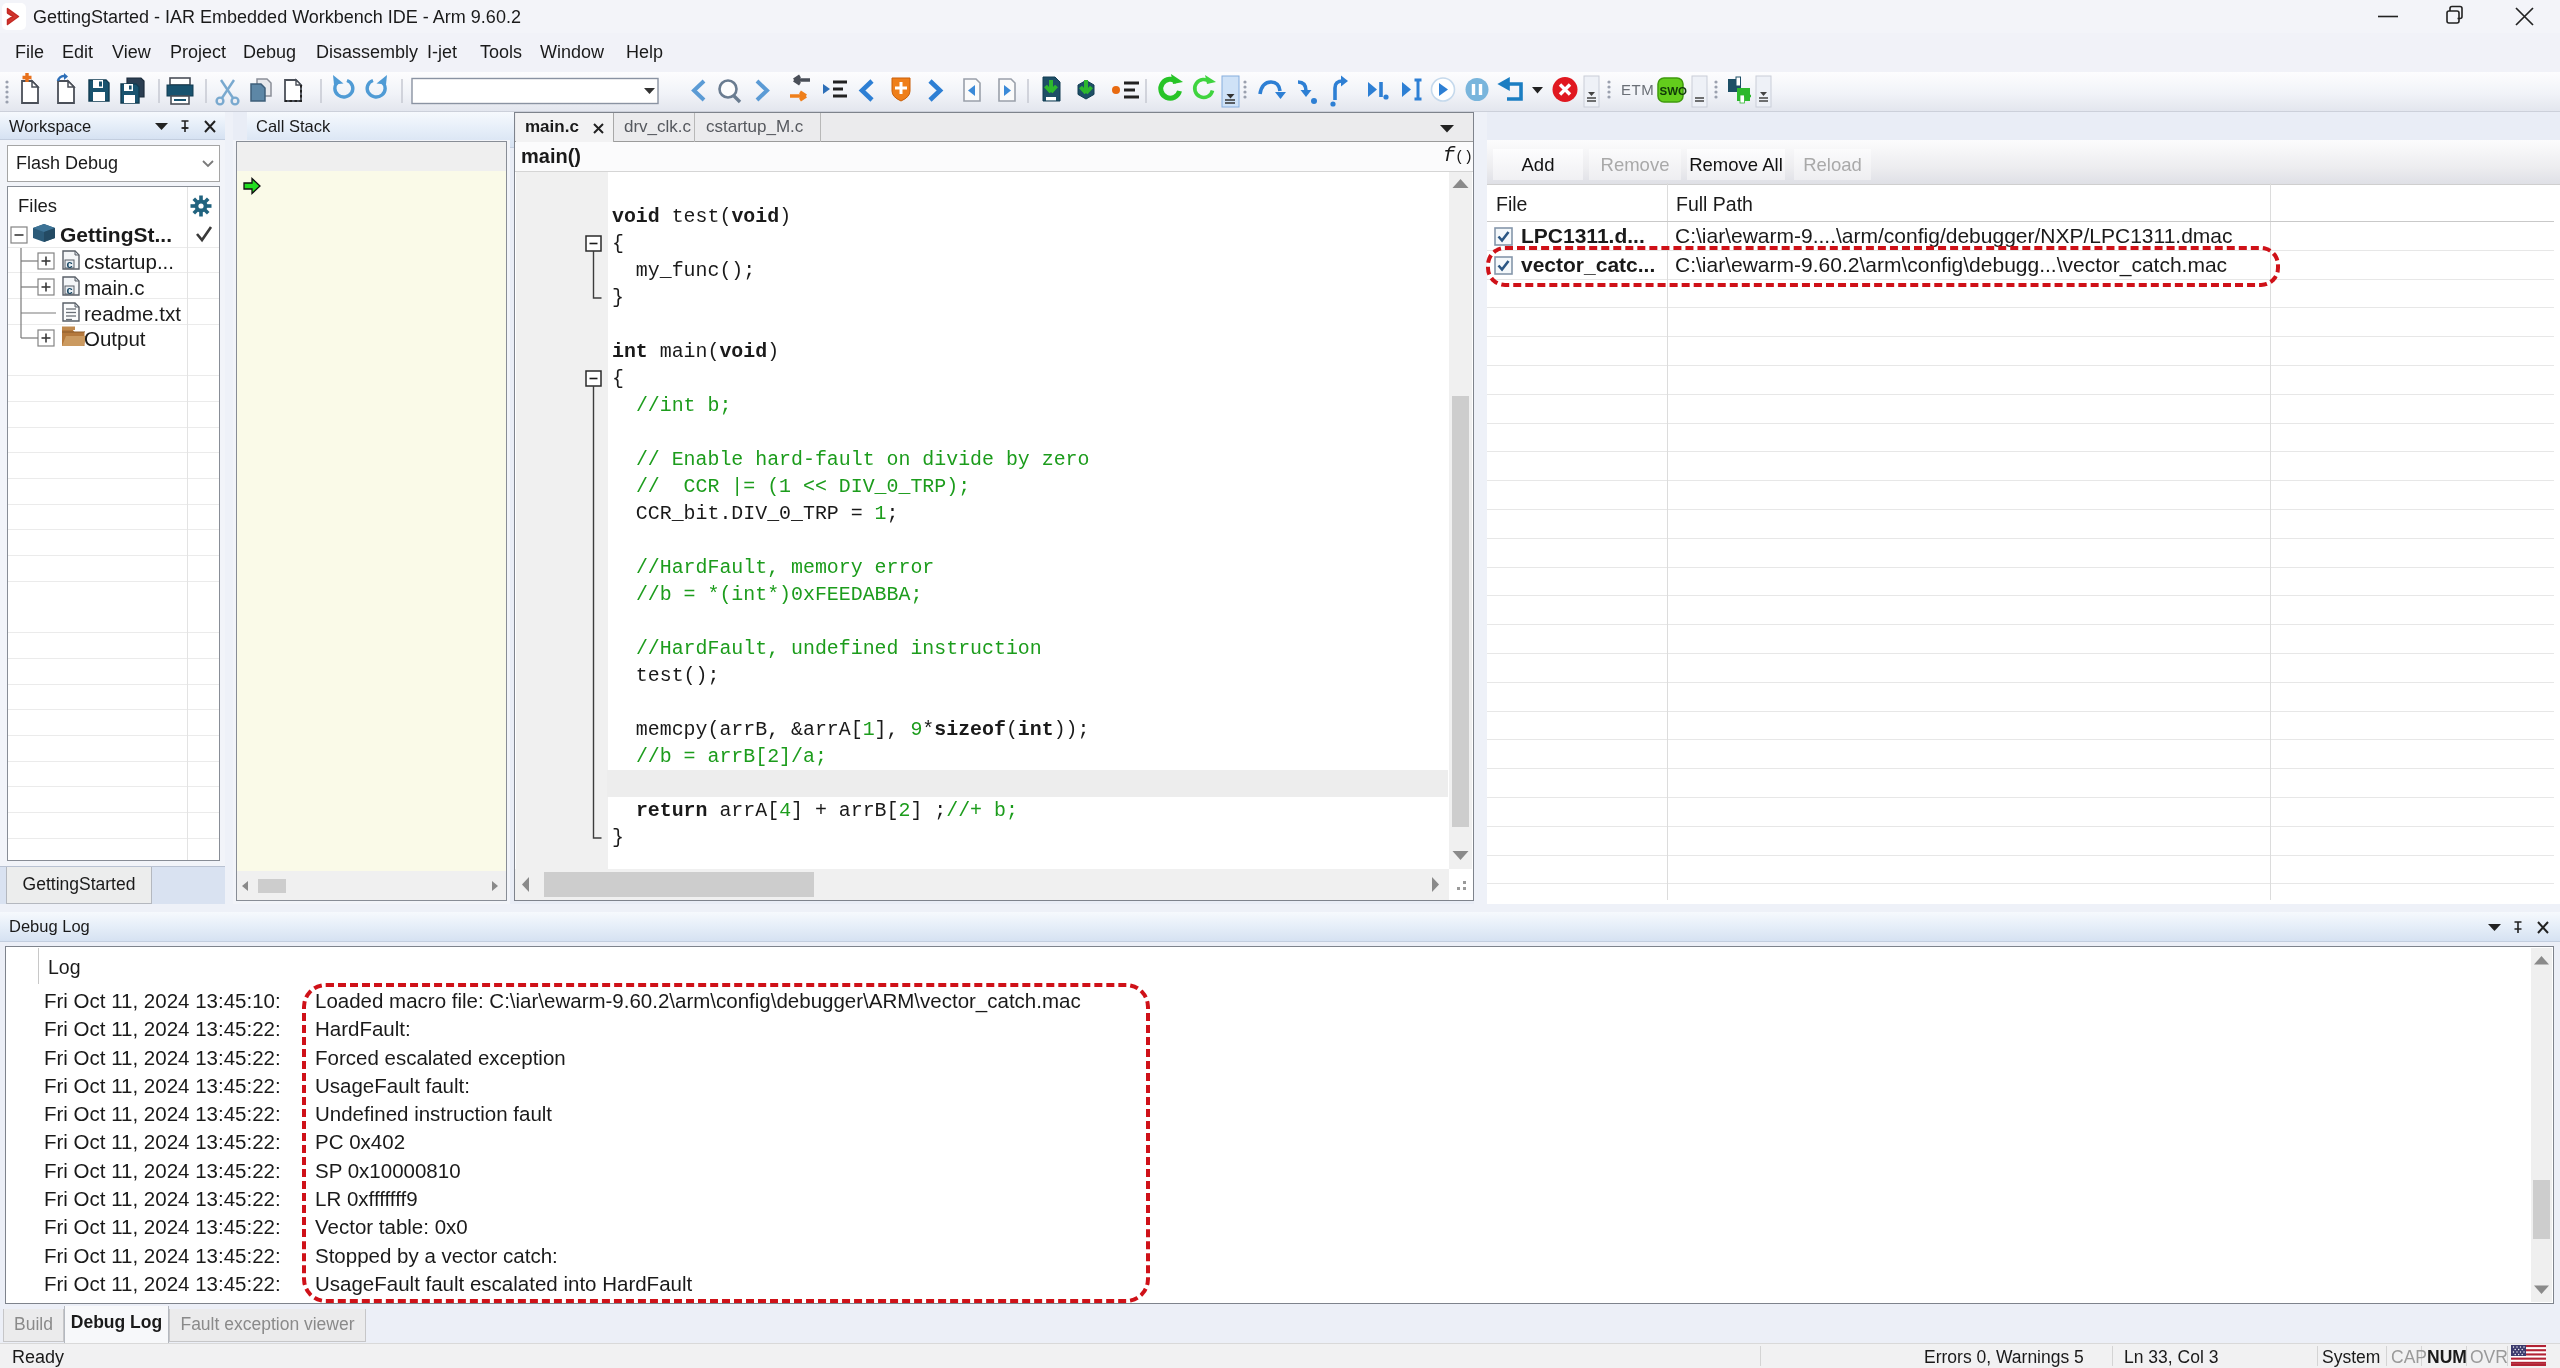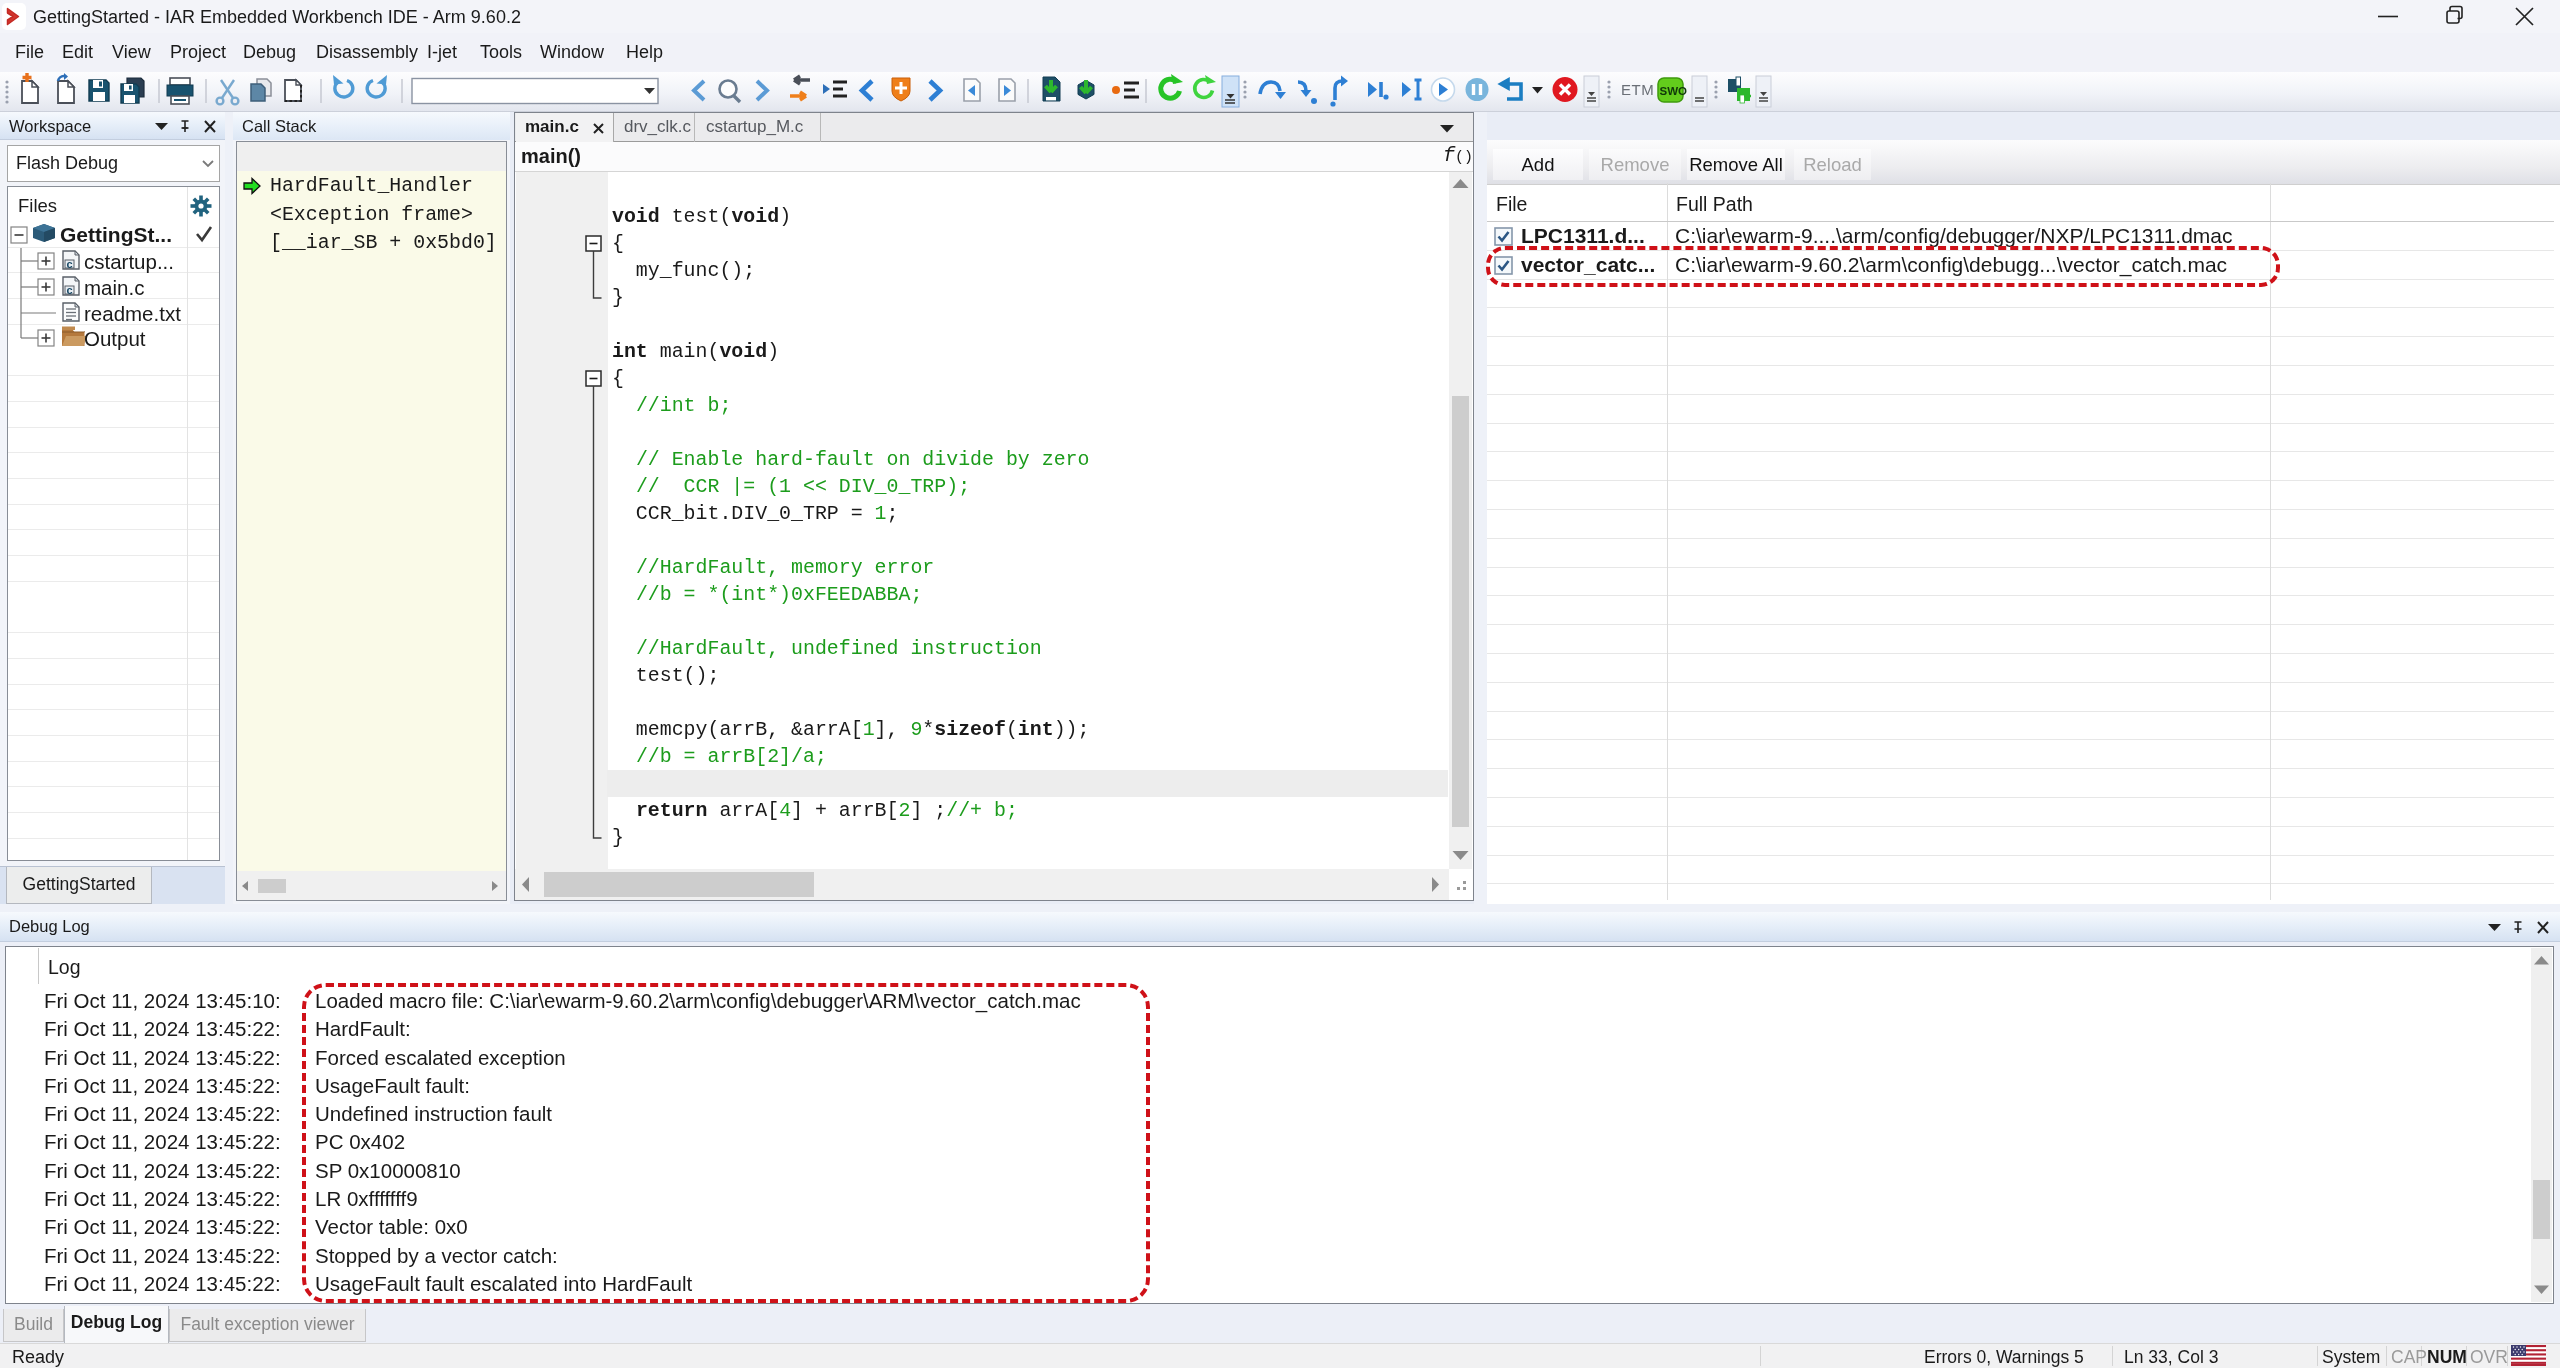--- a/index.html
+++ b/index.html
@@ -341,43 +341,40 @@
 <div class="a" style="left:84px;top:250px;font-size:20.5px">cstartup...</div>
 <div class="a" style="left:84px;top:276px;font-size:20.5px">main.c</div>
 <div class="a" style="left:84px;top:302px;font-size:20.5px">readme.txt</div>
 <div class="a" style="left:84px;top:327px;font-size:20.5px">Output</div>
 
 <div class="a" style="left:0;top:866px;width:225px;height:38px;background:#d9e2f1;border-top:1px solid #b9c2d2"></div>
 <div class="a" style="left:6px;top:867px;width:146px;height:37px;background:#eceded;border:1px solid #b4b8bf;border-top:none;font-size:17.5px;text-align:center;line-height:34px">GettingStarted</div>
 
 
 <div class="a" style="left:225px;top:112px;width:8px;height:792px;background:#eef1f8"></div>
-<div class="a ptitle" style="left:233px;top:112px;width:277px;height:36px">
+<div class="a ptitle" style="left:247px;top:112px;width:277px;height:36px">
  <span style="left:9px">Call Stack</span>
  <svg class="a" style="left:437px;top:6px" width="66" height="17" viewBox="0 0 66 17">
   <path d="M3 5 l6.5 7 6.5 -7 z" fill="#222"></path>
   <path d="M33 3 v7 M29.5 3 h7 M29.5 10 h7 M33 10 v4" stroke="#222" stroke-width="1.6" fill="none"></path>
   <path d="M53 3 l10 11 M63 3 l-10 11" stroke="#222" stroke-width="2"></path>
  </svg>
 </div>
 <div class="a" style="left:233px;top:140px;width:277px;height:764px;background:#f2f4f9"></div>
 <div class="a" style="left:236px;top:141px;width:271px;height:760px;background:#fafae8;border:1px solid #888d96"></div>
 <div class="a" style="left:237px;top:142px;width:269px;height:29px;background:#efefef"></div>
 <div class="a" style="left:237px;top:871px;width:269px;height:29px;background:#f0f0f0"></div>
 <svg class="a" style="left:240px;top:877px" width="260" height="18" viewBox="0 0 260 18">
  <path d="M8 4 l-6 5 6 5 z" fill="#8a8a8a"></path>
  <rect x="18" y="2" width="28" height="14" fill="#cdcdcd"></rect>
  <path d="M252 4 l6 5 -6 5 z" fill="#8a8a8a"></path>
 </svg>
 <svg class="a" style="left:242px;top:177px" width="20" height="18" viewBox="0 0 20 18">
  <path d="M2 6 h8 v-4.5 l8 7.5 -8 7.5 v-4.5 h-8 z" fill="#22dd22" stroke="#111" stroke-width="1.3"></path>
 </svg>
-<div class="a mono" style="left:270px;top:172px;font-size:19.9px;line-height:28.6px;white-space:pre">HardFault_Handler
-&lt;Exception frame&gt;
-[__iar_SB + 0x5bd0]</div>
 
 
 <div class="a" style="left:514px;top:112px;width:960px;height:789px;background:#fff;border:1px solid #7e838c"></div>
 <div class="a" style="left:515px;top:113px;width:958px;height:29px;background:#ebebed;border-bottom:1px solid #9b9b9b"></div>
 <div class="a" style="left:516px;top:113px;width:98px;height:29px;background:#f2f2f3;border-right:1px solid #a8a8a8;font-size:17px;font-weight:bold">
  <span class="a" style="left:9px;top:4px">main.c</span>
  <svg class="a" style="left:76px;top:9px" width="13" height="13" viewBox="0 0 13 13">
         <path d="M2 2 l9 9 M11 2 l-9 9" stroke="#222" stroke-width="2"></path>
       </svg>
 </div>

